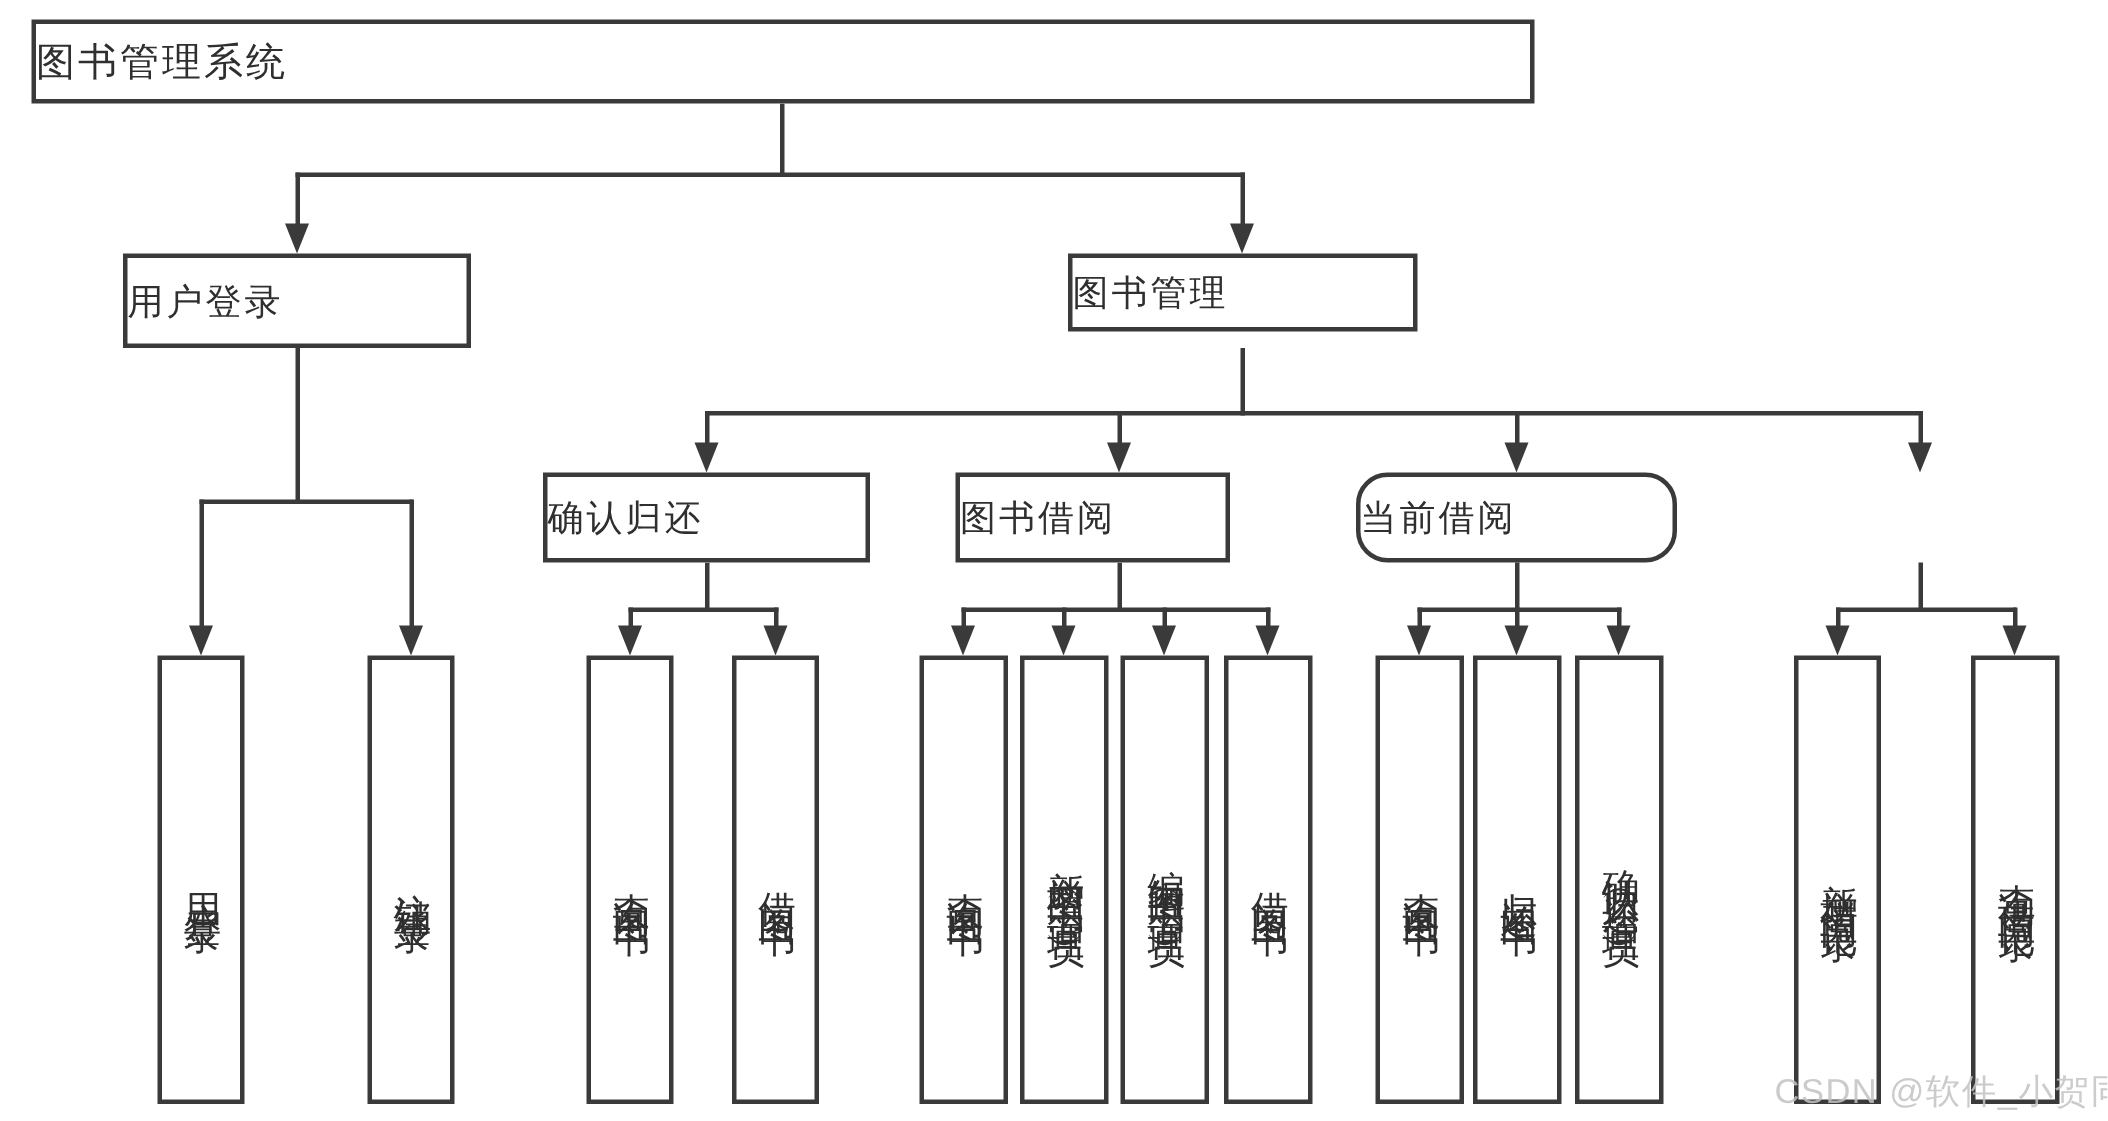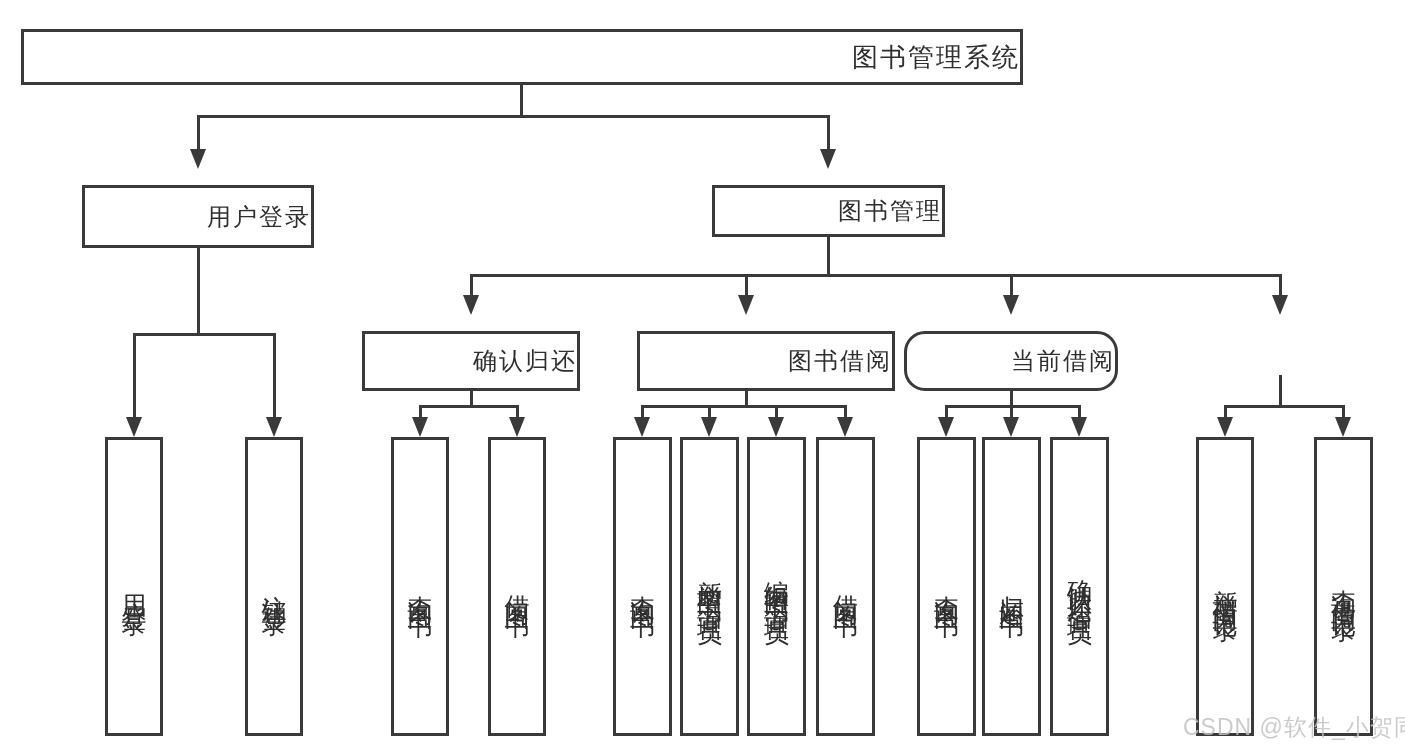--- a/index.html
+++ b/index.html
@@ -16,24 +16,23 @@
     font-family:"Liberation Sans","DejaVu Sans",sans-serif;
     color:var(--text);
     overflow:hidden;
   }
   
   .hbox{
     position:absolute;
     box-sizing:border-box;
     border:3px solid var(--line);
     background:var(--background);
-    display:flex;align-items:center;justify-content:flex-end;
+    display:flex;align-items:center;justify-content:flex-start;
     font-size:24px;letter-spacing:2px;color:var(--text);
     z-index:2;
-    margin-top:16px;
   }
   .hbox.root{font-size:26px;}
   
   .leaf{
     position:absolute;
     top:437px;height:299px;
     box-sizing:border-box;
     border:3px solid var(--line);
     background:var(--background);
     display:flex;align-items:center;justify-content:center;
@@ -105,21 +104,21 @@
   <div class="v" style="left:745px;top:274px;height:24px;"></div>
   <div class="arrow" style="left:738px;top:295px;"></div>
   <div class="v" style="left:1010px;top:274px;height:24px;"></div>
   <div class="arrow" style="left:1003px;top:295px;"></div>
   <div class="v" style="left:1279px;top:274px;height:24px;"></div>
   <div class="arrow" style="left:1272px;top:295px;"></div>
 
   <div class="hbox" style="left:362px;top:315px;width:218px;height:60px;">
     <span>确认归还</span>
   </div>
-  <div class="hbox" style="left:637px;top:315px;width:258px;height:60px;">
+  <div class="hbox" style="left:637px;top:315px;width:183px;height:60px;">
     <span>图书借阅</span>
   </div>
   <div class="hbox" style="left:904px;top:315px;width:214px;height:60px;border-radius:21px;">
     <span>当前借阅</span>
   </div>
 
   <div class="v" style="left:470px;top:375px;height:32px;"></div>
   <div class="h" style="left:419px;top:405px;width:100px;"></div>
   <div class="v" style="left:419px;top:405px;height:17px;"></div>
   <div class="arrow" style="left:412px;top:417px;"></div>

